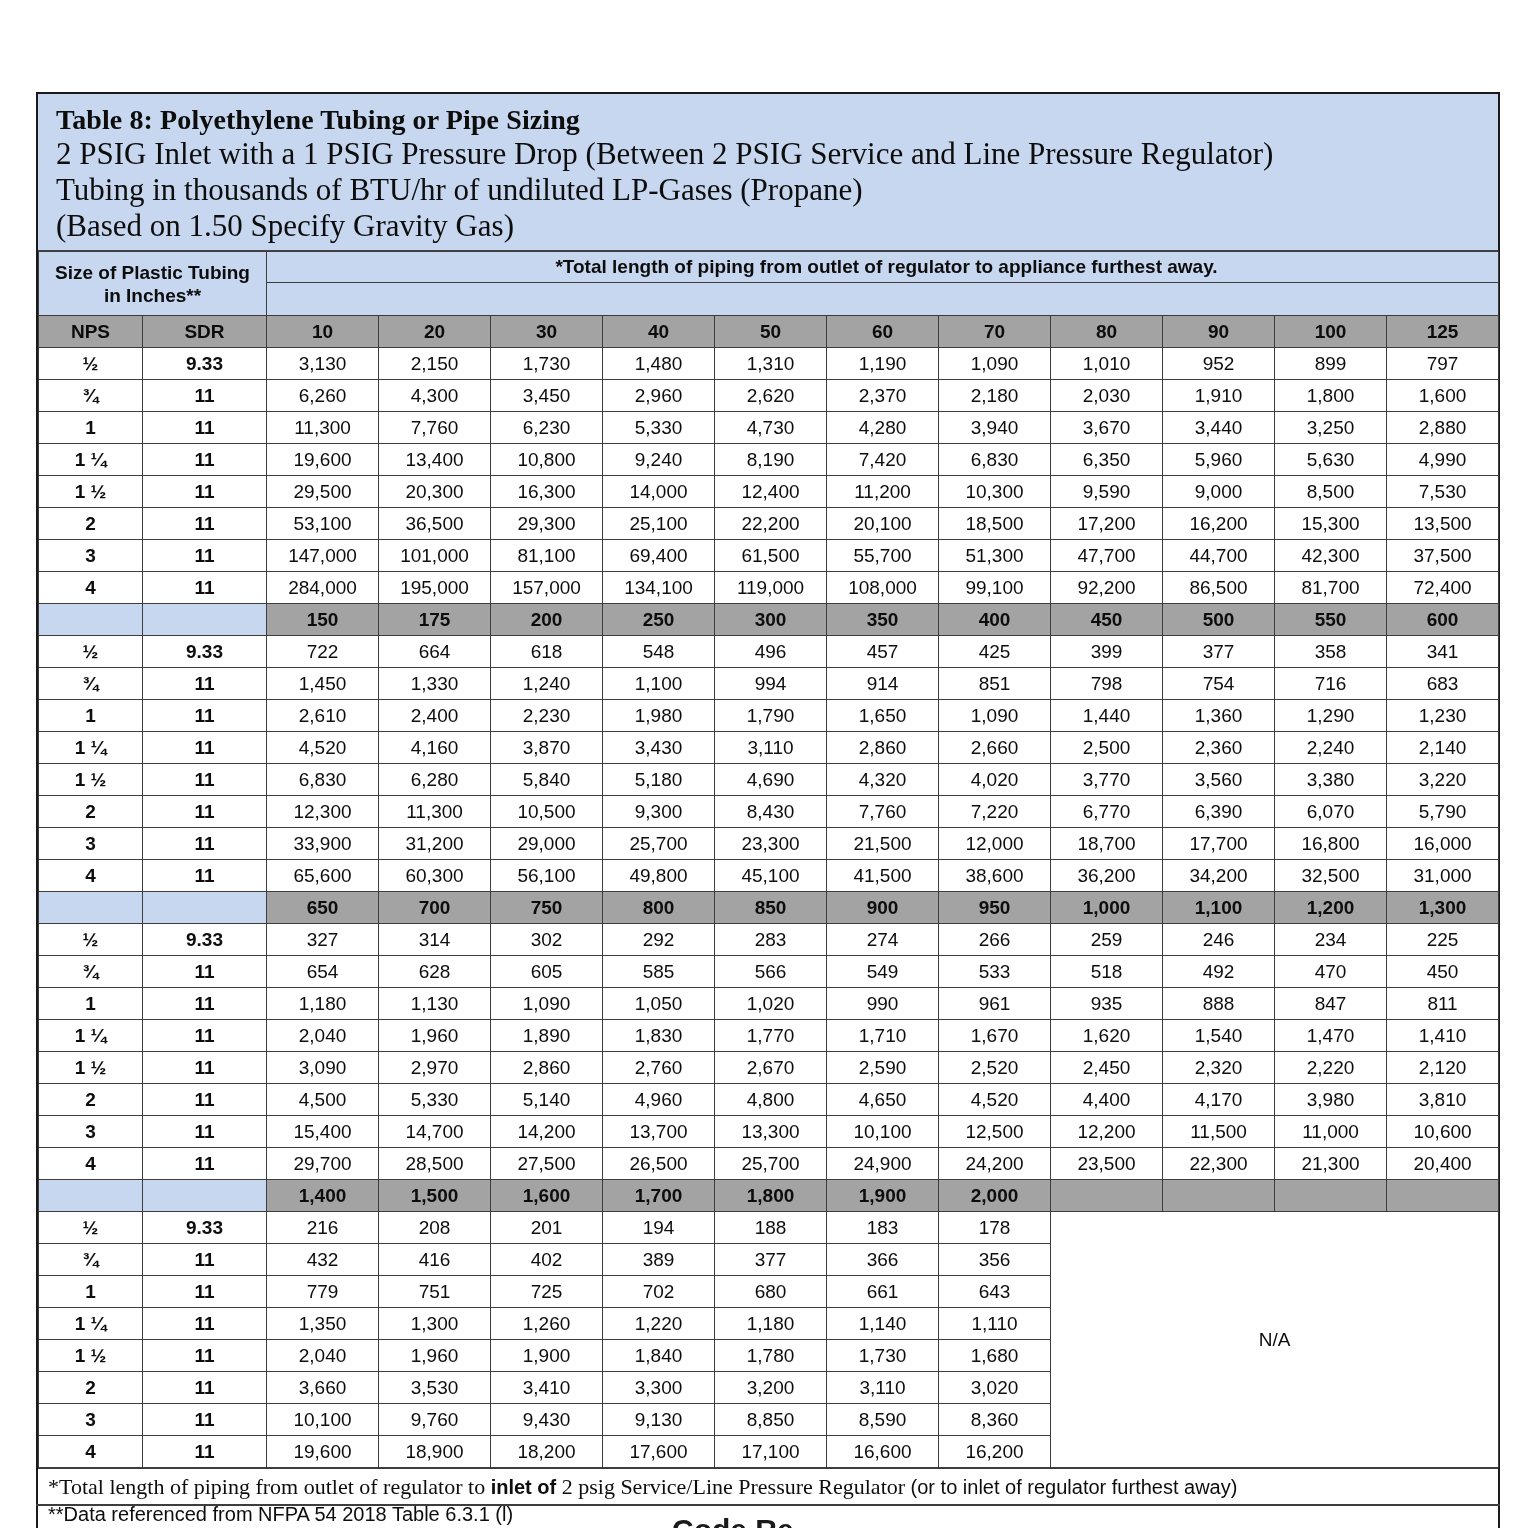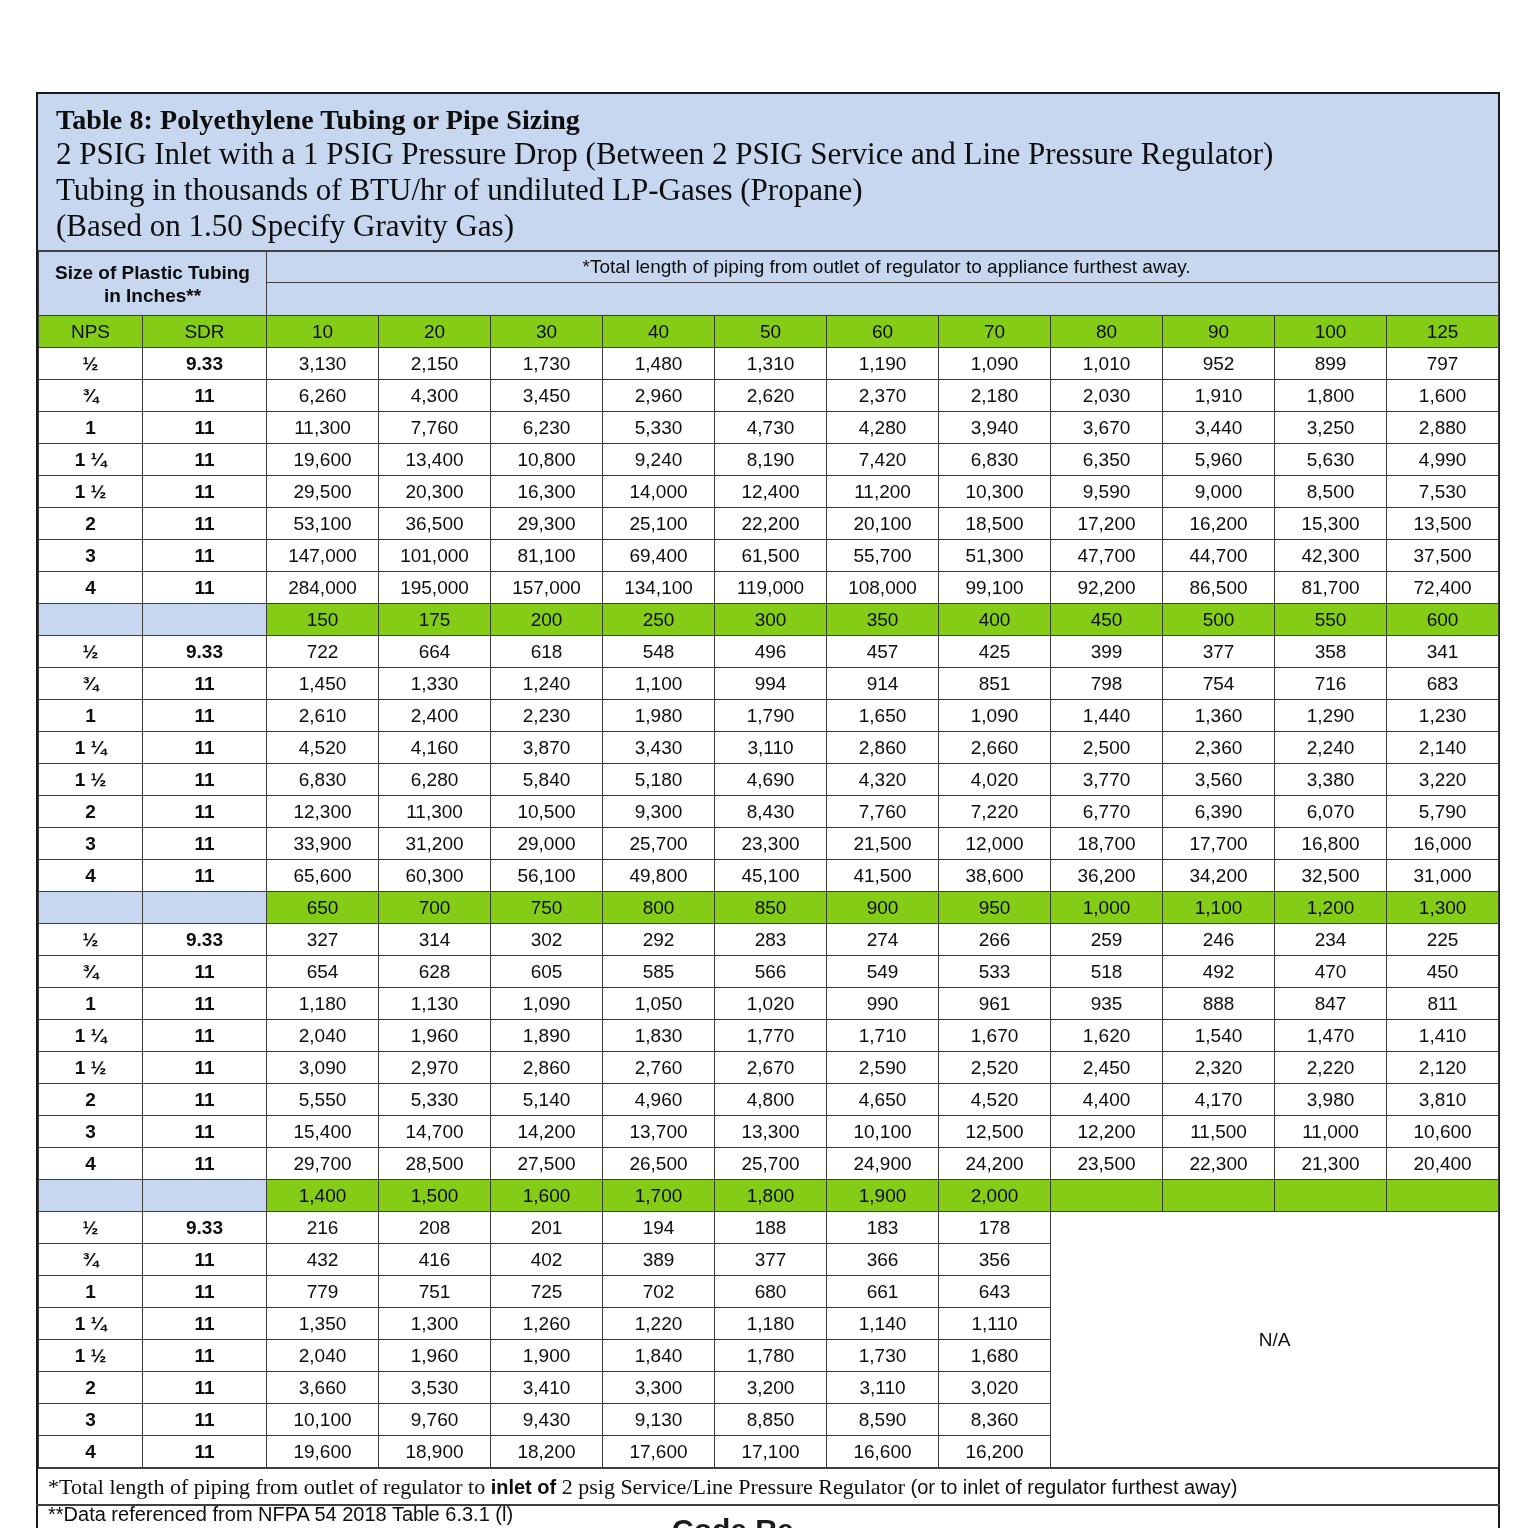--- a/index.html
+++ b/index.html
@@ -66,26 +66,26 @@
     text-align: center;
     vertical-align: middle;
     height: 31px;
     color: #0d0d0d;
     font-family: "Liberation Sans", sans-serif;
     overflow: hidden;
     white-space: nowrap;
   }
 
   .hdr-blue {
-    background: #84cc16;
-    font-weight: normal;
+    background: #a3a3a3;
+    font-weight: bold;
   }
   .hdr-span {
     background: #c6d7ef;
-    font-weight: normal;
+    font-weight: bold;
     text-align: left;
     padding-left: 8px !important;
   }
   .hdr-sizebox {
     background: #c6d7ef;
     font-weight: bold;
     font-size: 19px;
     line-height: 1.22;
     white-space: normal;
   }
@@ -547,21 +547,21 @@
             <td class="val">2,590</td>
             <td class="val">2,520</td>
             <td class="val">2,450</td>
             <td class="val">2,320</td>
             <td class="val">2,220</td>
             <td class="val thick-right">2,120</td>
           </tr>
           <tr>
             <td class="rowlabel thick-left">2</td>
             <td class="rowlabel">11</td>
-            <td class="val thick-left">5,550</td>
+            <td class="val thick-left">4,500</td>
             <td class="val">5,330</td>
             <td class="val">5,140</td>
             <td class="val">4,960</td>
             <td class="val">4,800</td>
             <td class="val">4,650</td>
             <td class="val">4,520</td>
             <td class="val">4,400</td>
             <td class="val">4,170</td>
             <td class="val">3,980</td>
             <td class="val thick-right">3,810</td>

